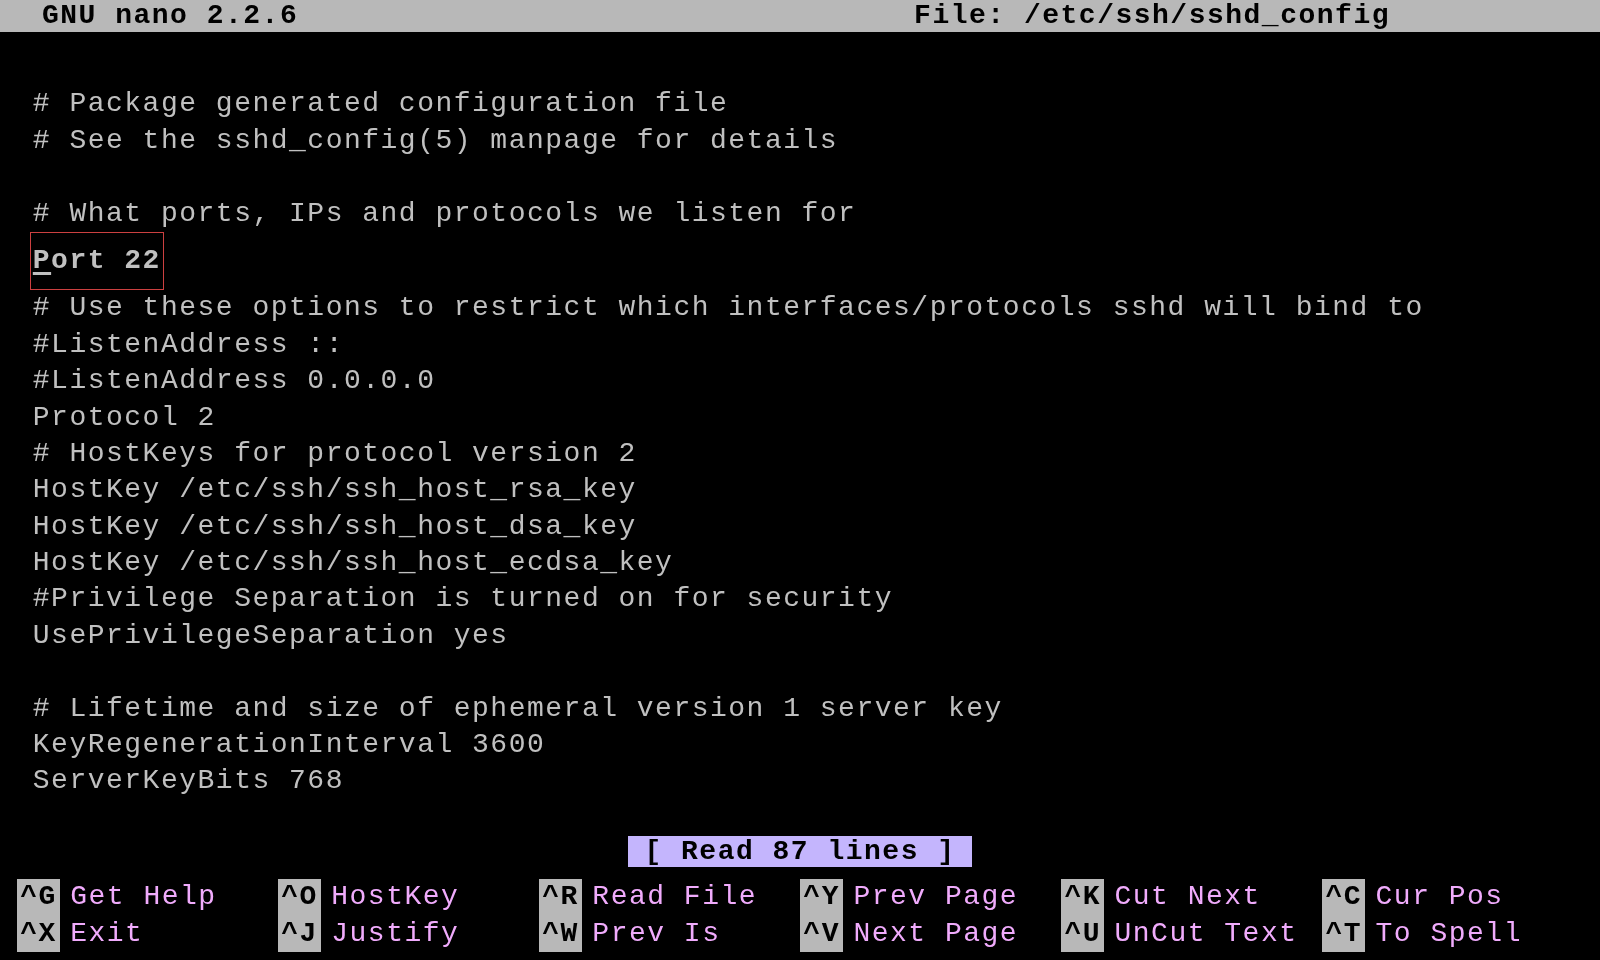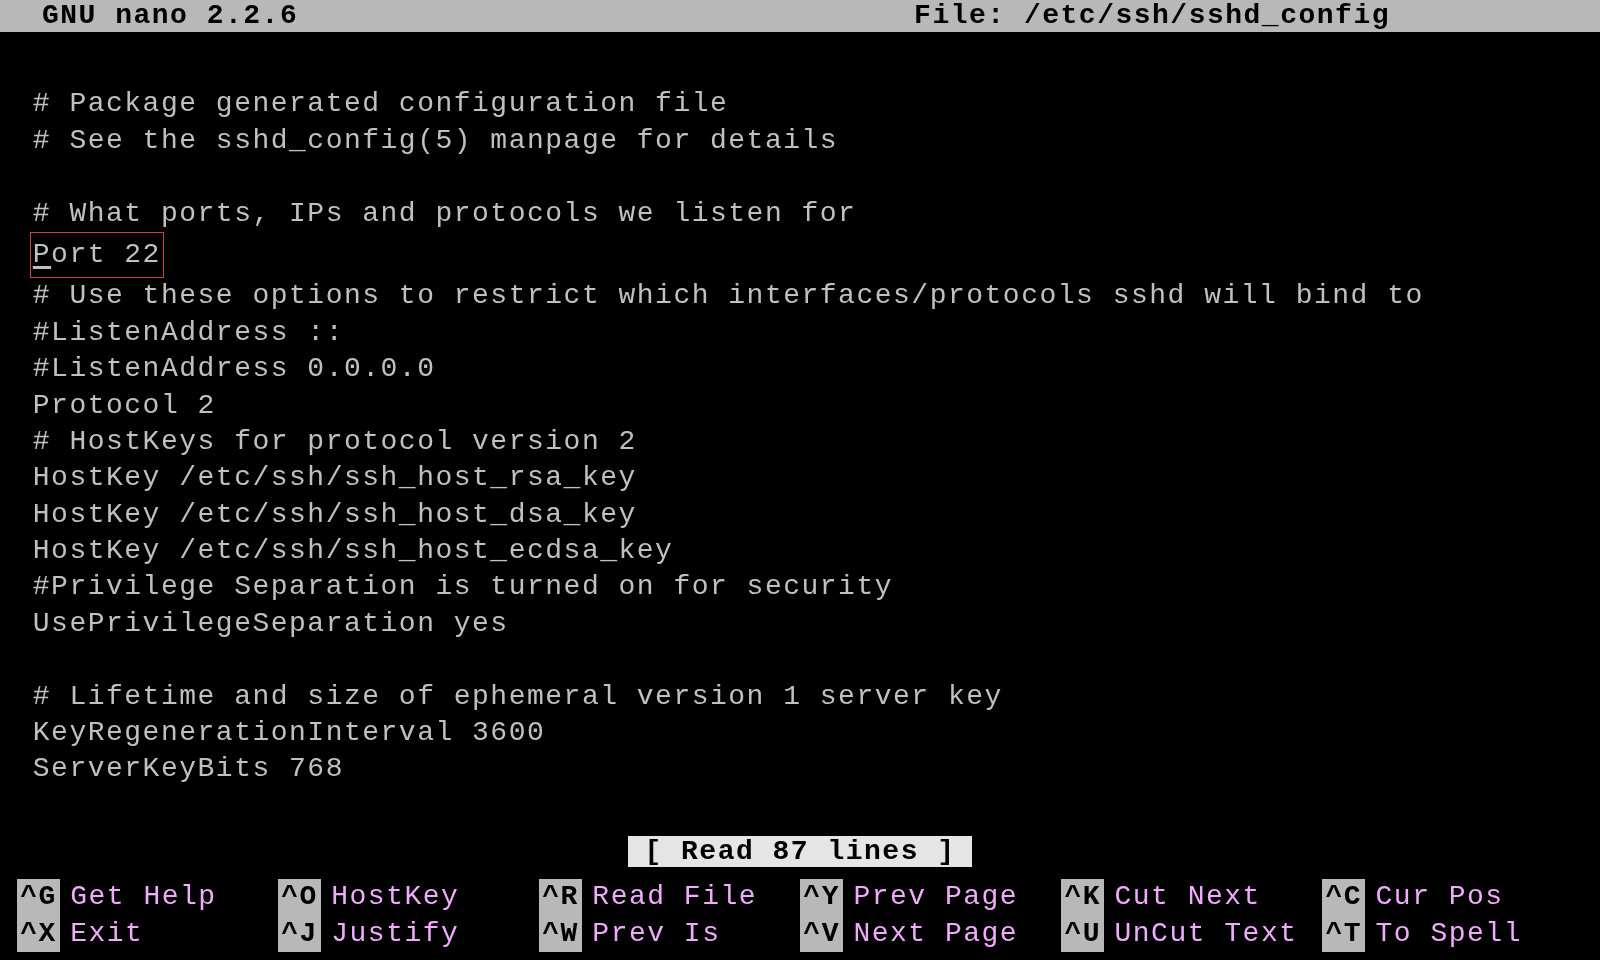--- a/index.html
+++ b/index.html
@@ -44,39 +44,40 @@
     padding: 18px 1ch 0 1ch;
     white-space: pre;
     margin-left: 16px;
   }
 
   .line { min-height: 1.3em; }
 
   .highlight-box {
     display: inline-block;
     border: 1px solid #cc4040;
-    padding: 4px 2px;
+    padding: 10px 2px;
     margin-left: -3px;
+    font-weight: bold;
   }
   .cursor-underline {
     text-decoration: underline;
     text-decoration-thickness: 3px;
     text-underline-offset: 4px;
   }
 
   
   .status-row {
     position: absolute;
     bottom: 90px;
     left: 0;
     right: 0;
     text-align: center;
   }
   .status-msg {
-    background: #e5e5e5;
+    background: #c4b5fd;
     color: #000000;
     padding: 0 1ch;
     font-weight: bold;
   }
 
   
   .help-bar {
     position: absolute;
     bottom: 8px;
     left: 0;

